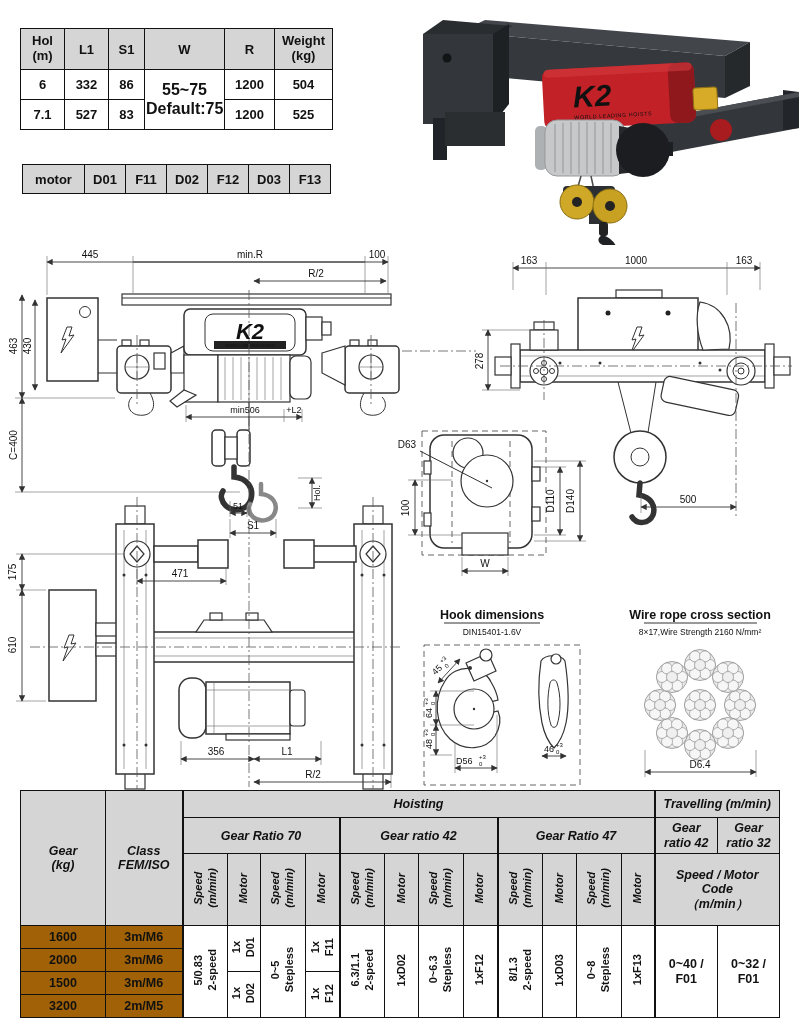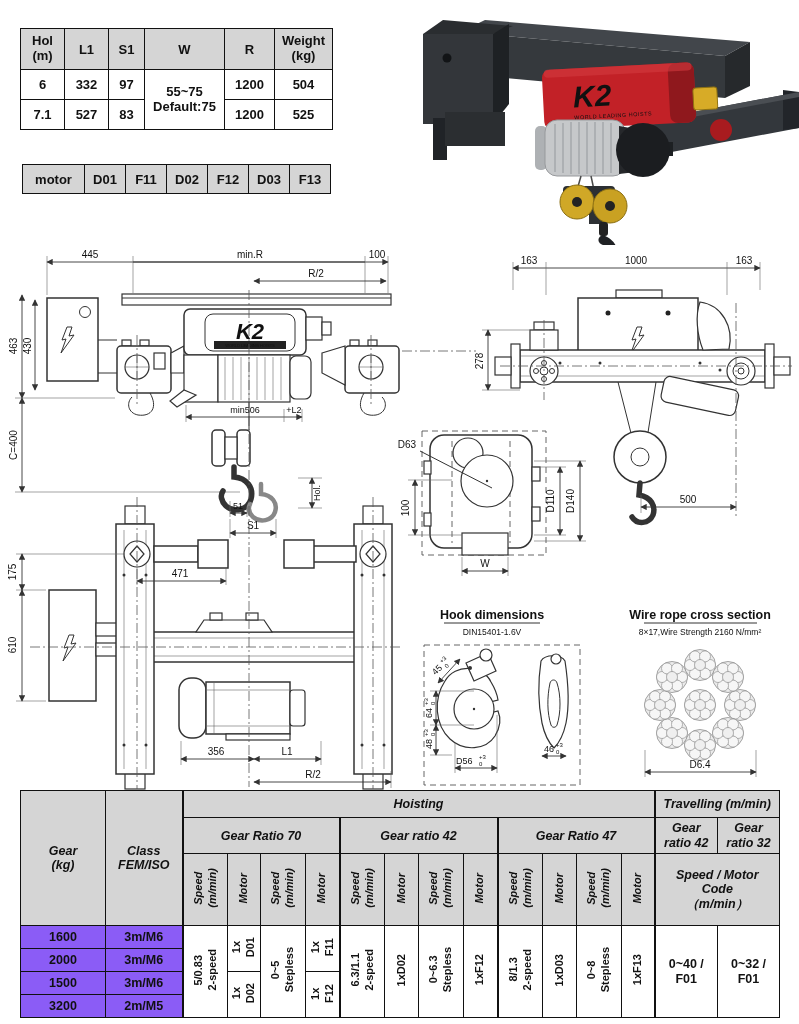--- a/index.html
+++ b/index.html
@@ -3,21 +3,21 @@
 <meta charset="utf-8">
 <style>
   html,body{margin:0;padding:0;background:#fff;}
   .page{position:relative;width:799px;height:1024px;background:#fff;overflow:hidden;
         font-family:"Liberation Sans","DejaVu Sans",sans-serif;color:#111;}
   table{border-collapse:collapse;table-layout:fixed;}
   .grid{position:absolute;}
   .grid th,.grid td{border:1px solid #111;text-align:center;vertical-align:middle;
         font-family:"Liberation Sans","DejaVu Sans",sans-serif;}
   .grid th{background:#d5d5d5;font-weight:bold;}
-  .gy{background:#8b5cf6;}
+  .gy{background:#a16207;}
   .pl{white-space:pre-line;line-height:1.15;margin-left:8px;}
   
   .t1{left:20px;top:28px;width:312px;font-size:13px;font-weight:bold;}
   .t1 th{height:38px;font-size:13px;}
   .t1 td{height:27px;}
   .t2{left:22px;top:164px;width:308px;font-size:13px;font-weight:bold;}
   .t2 th,.t2 td{height:26px;}
   
   .spec{left:20px;top:790px;width:759px;font-size:12.5px;}
   .spec th{font-size:12.5px;font-style:italic;}
@@ -63,22 +63,22 @@
       <th>L1</th>
       <th>S1</th>
       <th>W</th>
       <th>R</th>
       <th class="pl">Weight
 (kg)</th>
     </tr>
     <tr>
       <td>6</td>
       <td>332</td>
-      <td>97</td>
-      <td rowspan="2" class="pl" style="font-size:13px">55~75
+      <td>86</td>
+      <td rowspan="2" class="pl" style="font-size:16px">55~75
 Default:75</td>
       <td>1200</td>
       <td>504</td>
     </tr>
     <tr>
       <td>7.1</td>
       <td>527</td>
       <td>83</td>
       <td>1200</td>
       <td>525</td>

